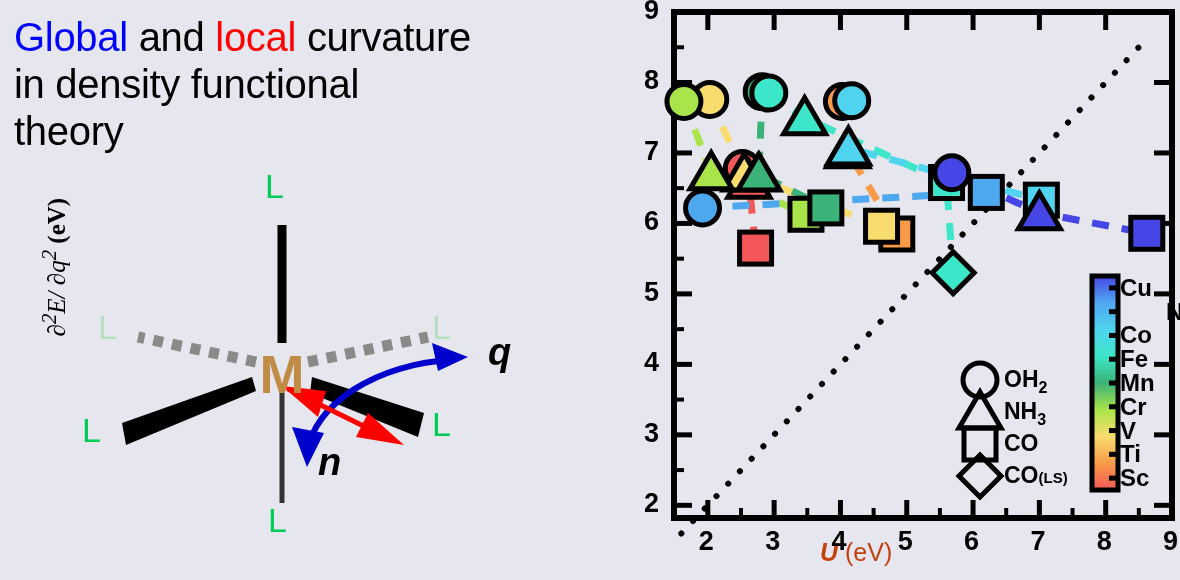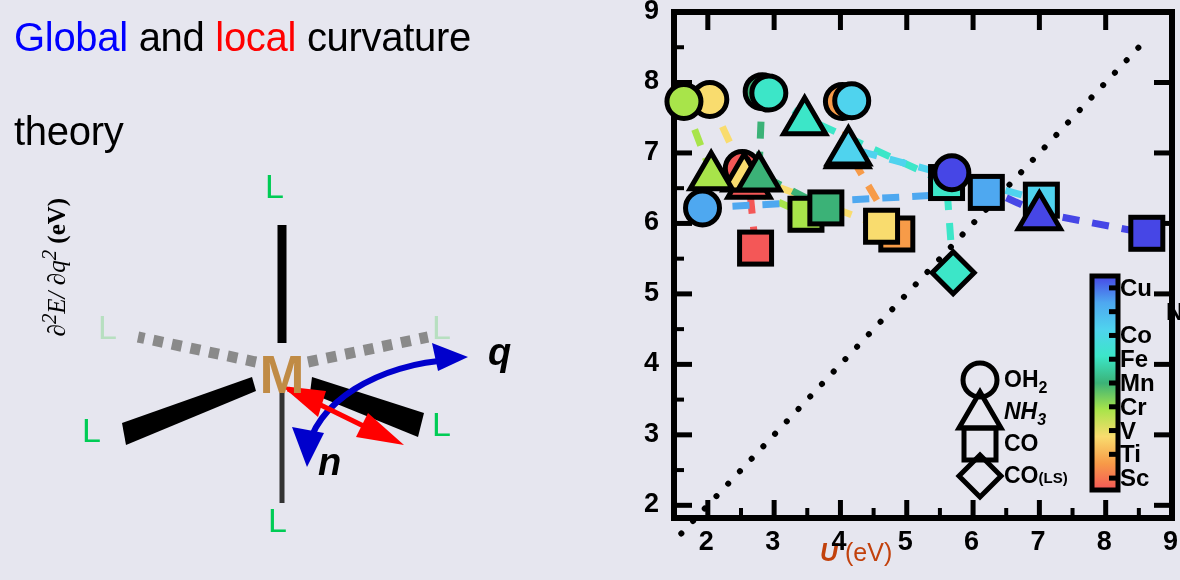--- a/index.html
+++ b/index.html
@@ -64,21 +64,21 @@
     font-family:"Liberation Sans",sans-serif;line-height:1;
   }
 </style>
 </head>
 <body>
 
 <div id="root">
 
   <div class="title">
     <span class="tw-blue">Global</span><span> and </span><span class="tw-red">local</span><span> curvature</span><br>
-    <br>
+    <span>in density functional</span><br>
     <span>theory</span>
   </div>
 
   <div class="molecule">
     <svg width="560" height="410" viewBox="0 0 560 410">
 
       <line x1="222" y1="70" x2="222" y2="188" stroke="#000000" stroke-width="9"></line>
       <line x1="222" y1="238" x2="222" y2="348" stroke="#333333" stroke-width="5"></line>
 
       <line x1="196" y1="207" x2="78" y2="182" stroke="#8a8a8a" stroke-width="11" stroke-dasharray="10,9" stroke-linecap="butt"></line>
@@ -238,21 +238,21 @@
         <div class="tick-txt" style="left: 644px; top: 417.841px;">3</div>
         <div class="tick-txt" style="left: 644px; top: 347.368px;">4</div>
         <div class="tick-txt" style="left: 644px; top: 276.894px;">5</div>
         <div class="tick-txt" style="left: 644px; top: 206.421px;">6</div>
         <div class="tick-txt" style="left: 644px; top: 135.947px;">7</div>
         <div class="tick-txt" style="left: 644px; top: 65.4735px;">8</div>
         <div class="tick-txt" style="left: 644px; top: -5px;">9</div>
       </div>
     <div id="legendlayer">
         <div class="leg-txt" style="left: 1004px; top: 366px;">OH<sub>2</sub></div>
-        <div class="leg-txt" style="left: 1004px; top: 398px; font-style: italic;">NH<sub>3</sub></div>
+        <div class="leg-txt" style="left: 1004px; top: 398px;">NH<sub>3</sub></div>
         <div class="leg-txt" style="left: 1004px; top: 430px;">CO</div>
         <div class="leg-txt" style="left: 1004px; top: 462px;">CO<span class="ls">(LS)</span></div>
       </div>
     <div id="cblayer">
         <div class="cb-txt" style="left: 1120px; top: 275.889px;">Cu</div>
         <div class="cb-txt" style="left: 1120px; top: 299.667px; padding-left: 46px;">Ni</div>
         <div class="cb-txt" style="left: 1120px; top: 323.444px;">Co</div>
         <div class="cb-txt" style="left: 1120px; top: 347.222px;">Fe</div>
         <div class="cb-txt" style="left: 1120px; top: 371px;">Mn</div>
         <div class="cb-txt" style="left: 1120px; top: 394.778px;">Cr</div>

